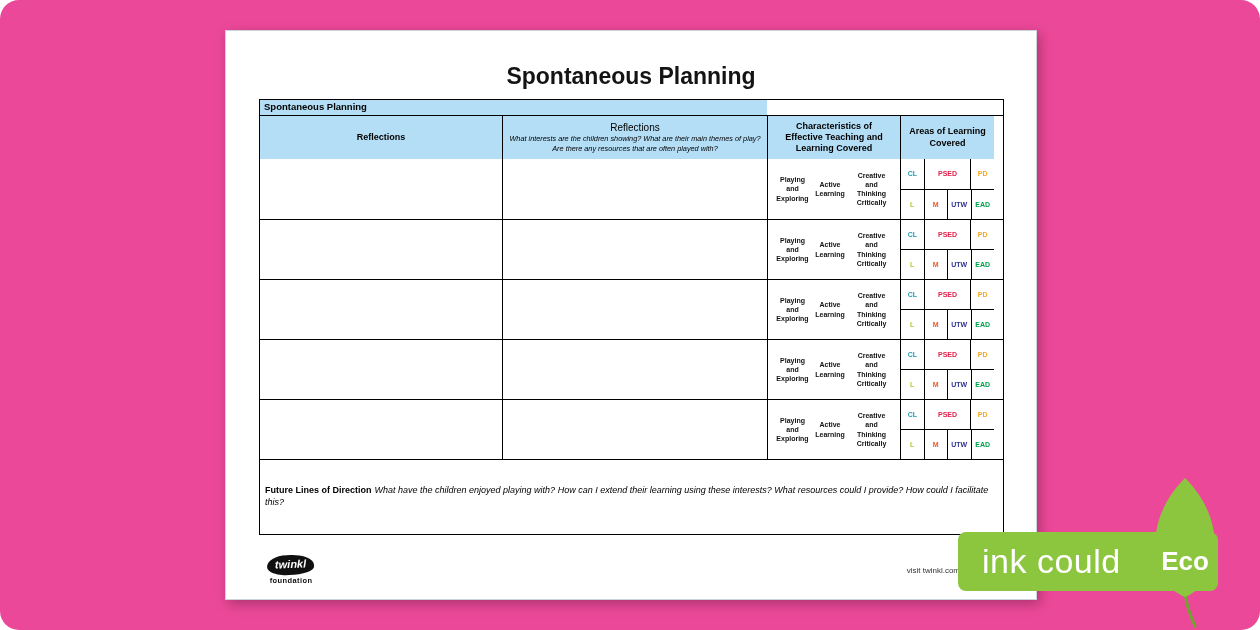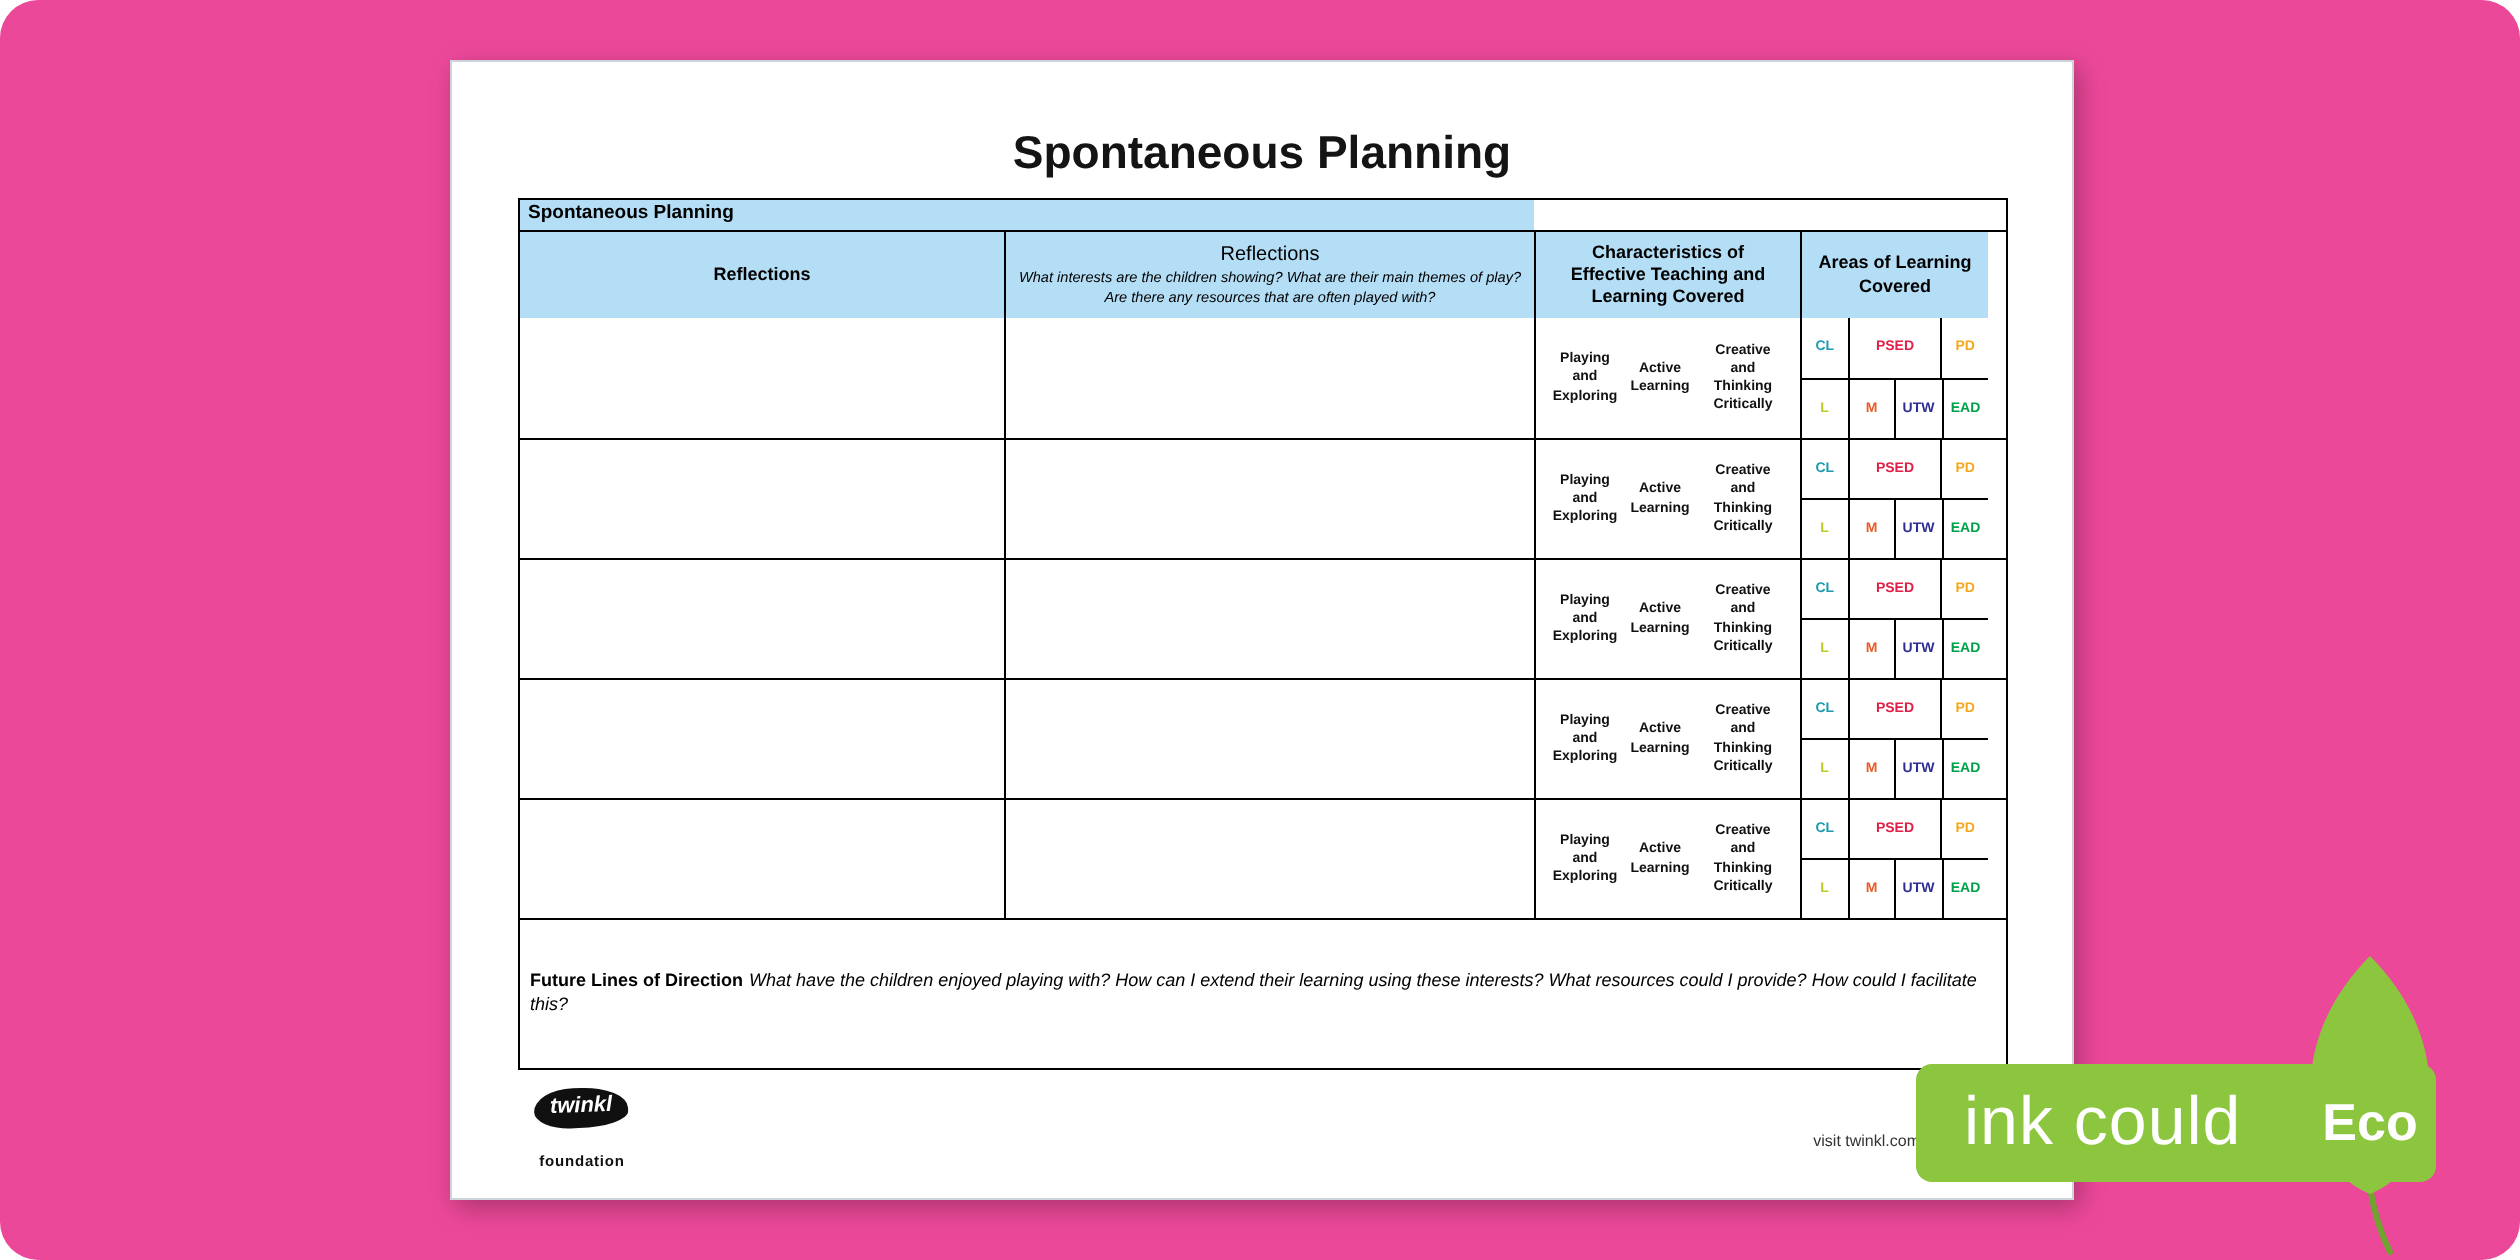--- a/index.html
+++ b/index.html
@@ -55,21 +55,21 @@
 
   .future-row { height:75px;align-items:center; }
   .future-cell { width:100%; padding:4px 5px; font-size:9px; line-height:1.3; }
   .future-italic { margin-left:3px; }
 
   .twinkl-logo { position:absolute; left:36px; bottom:14px; width:58px; text-align:center; }
   .logo-blob { display:inline-block; background:#101010; color:#fff;
                border-radius:46% 54% 58% 42% / 62% 58% 42% 48%;
                font-size:11px; font-style:italic; font-weight:700;
                padding:3px 8px 5px; transform:rotate(-2deg); }
-  .logo-sub { font-size:7.5px; font-weight:800; letter-spacing:0.4px; color:#101010; margin-top:12px; }
+  .logo-sub { font-size:7.5px; font-weight:800; letter-spacing:0.4px; color:#101010; margin-top:1px; }
   .visit { position:absolute; right:76px; bottom:24px; font-size:8px; color:#333; }
 
   .eco-banner { position:absolute; left:958px; top:532px; width:260px; height:59px;
                 border-radius:8px; display:flex; align-items:center; padding-left:24px;
                 box-sizing:border-box; color:#fff; font-size:34px; letter-spacing:0.5px; }
   .eco-leaf { position:absolute; left:1146px; top:476px; width:78px; height:152px; }
 </style>
 </head>
 <body>
 

